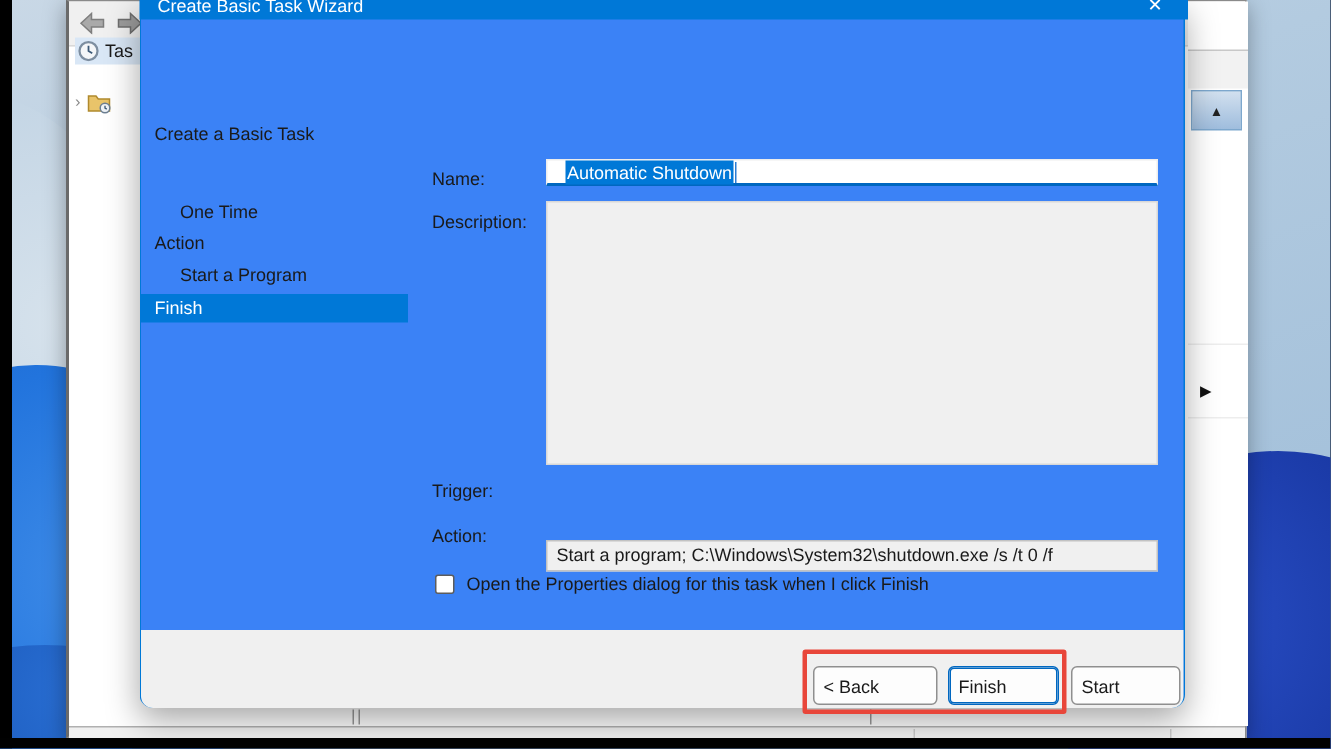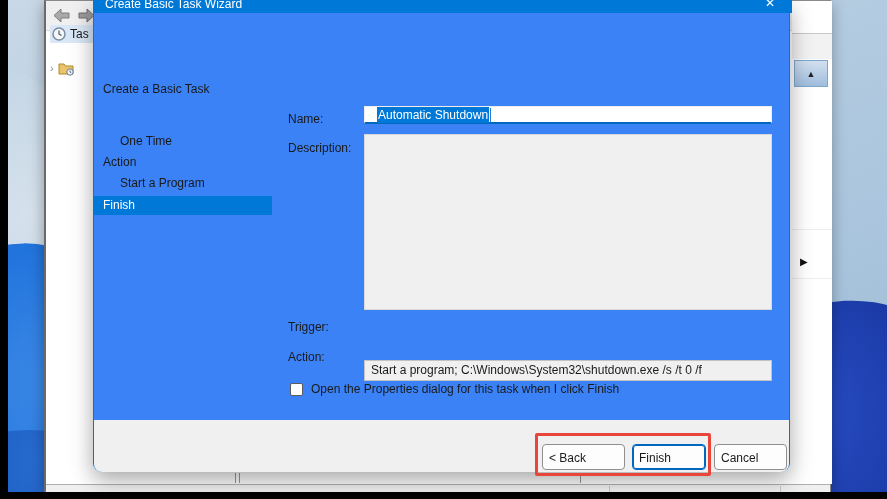--- a/index.html
+++ b/index.html
@@ -196,21 +196,21 @@
     <div class="ro-field" style="top:360px;">
       <span>Start a program; C:\Windows\System32\shutdown.exe /s /t 0 /f</span></div>
 
     <div class="chk"></div>
     <div class="chk-label">Open the Properties dialog for this task when I click Finish</div>
 
 
     <div class="dlg-footer">
       <button class="btn btn-back">&lt; Back</button>
       <button class="btn btn-finish">Finish</button>
-      <button class="btn btn-cancel">Cancel</button>
+      <button class="btn btn-cancel">Start</button>
     </div>
   </div>
 
   <div class="red-annotation"></div>
 
   <div class="screen-edge-left"></div>
   <div class="taskbar"></div>
 
 </div>
 

